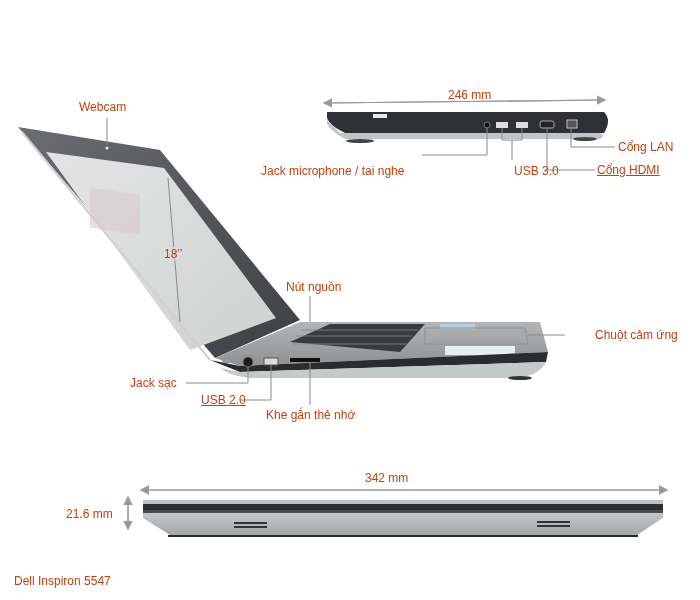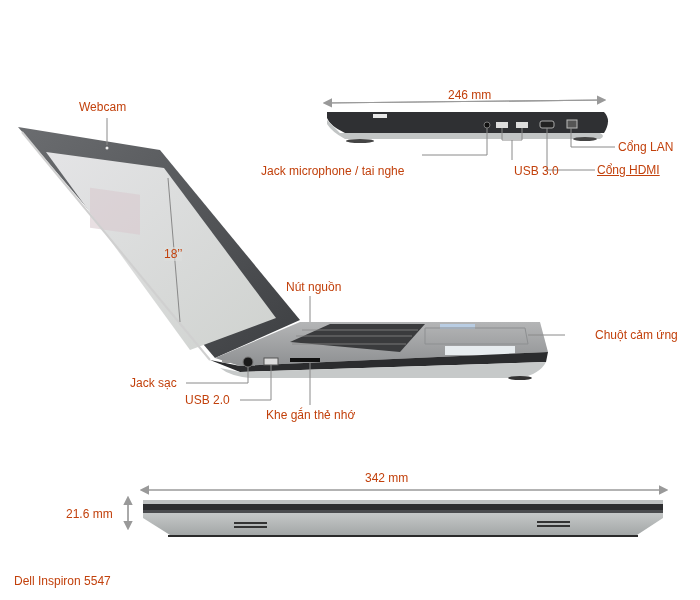--- a/index.html
+++ b/index.html
@@ -108,21 +108,21 @@
     <rect x="537" y="521" width="33" height="2" fill="#333"></rect>
     <rect x="537" y="525" width="33" height="2" fill="#333"></rect>
   </g>
 </svg>
 
 <div class="lbl" style="left:79px;top:100px;text-align:center;">Webcam</div>
 <div class="lbl" style="left:164px;top:247px;background:rgba(220,222,220,0.6);">18’’</div>
 <div class="lbl" style="left:286px;top:280px;">Nút nguồn</div>
 <div class="lbl" style="left:572px;top:328px;margin-left:23px;">Chuột cảm ứng</div>
 <div class="lbl" style="left:130px;top:376px;">Jack sạc</div>
-<div class="lbl" style="left:185px;top:393px;">USB 2.0</div>
+<div class="lbl" style="left:201px;top:393px;text-decoration:underline;">USB 2.0</div>
 <div class="lbl" style="left:266px;top:408px;">Khe gắn thẻ nhớ</div>
 
 <div class="lbl" style="left:448px;top:88px;">246 mm</div>
 <div class="lbl" style="left:261px;top:164px;">Jack microphone / tai nghe</div>
 <div class="lbl" style="left:492px;top:164px;margin-left:22px;">USB 3.0</div>
 <div class="lbl" style="left:618px;top:140px;text-align:center;">Cổng LAN</div>
 <div class="lbl" style="left:597px;top:163px;text-decoration:underline;">Cổng HDMI</div>
 
 <div class="lbl" style="left:365px;top:471px;">342 mm</div>
 <div class="lbl" style="left:66px;top:507px;">21.6 mm</div>

